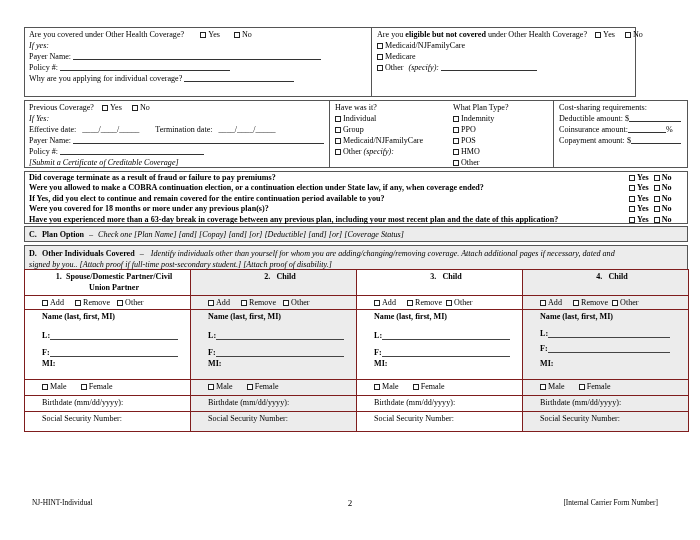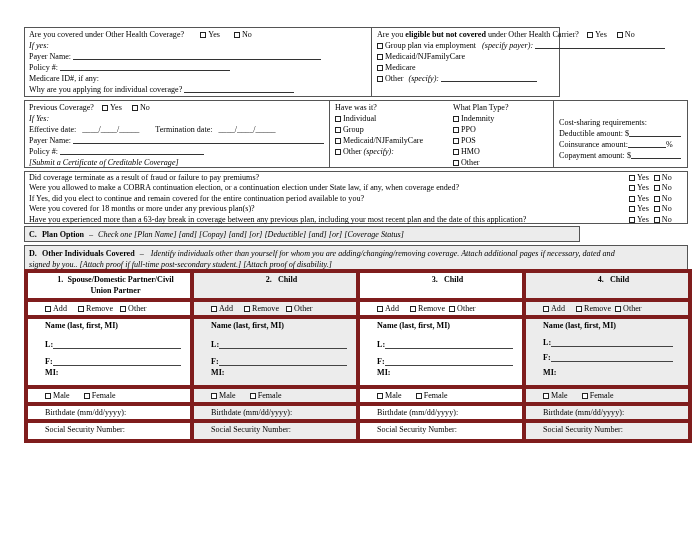--- a/index.html
+++ b/index.html
@@ -45,20 +45,21 @@
     border-left:1px solid #555;
   }
   .row-line{line-height:11.1px;padding-left:4px;}
 
   
   .qrow{
     display:flex;
     align-items:flex-end;
     line-height:10.4px;
     padding-left:4px;
+    font-weight:bold;
   }
   .qtext{flex:1 1 auto;}
   .qyn{flex:0 0 auto;width:58px;text-align:left;}
   .qyn .cb{margin-left:0;}
   .yn-sp{display:inline-block;width:5px;}
 
   
   .secbar{
     position:absolute;
     border:1px solid #555;
@@ -68,21 +69,21 @@
     line-height:11px;
   }
 
   
   table.dtab{
     position:absolute;
     border-collapse:collapse;
     table-layout:fixed;
   }
   table.dtab td{
-    border:4px solid #7f1d1d;
+    border:1px solid #7f1d1d;
     vertical-align:top;
     padding:2px 4px 2px 17px;
     box-sizing:border-box;
   }
   td.shade{background:#ececec;}
   td.plain{background:#ffffff;}
   td.hdr{
     text-align:center;
     font-weight:bold;
     padding-top:2px;
@@ -109,60 +110,54 @@
   }
   .footer .l{position:absolute;left:32px;}
   .footer .c{position:absolute;left:0;right:0;text-align:center;font-size:9px;}
   .footer .r{position:absolute;right:42px;}
 </style>
 </head>
 <body>
 
 <div class="page">
 
-  <div class="box" style="left:24px;top:27px;width:536px;height:70px;">
+  <div class="box" style="left:24px;top:27px;width:612px;height:70px;">
 
     <div style="position:absolute;left:0;top:0;width:346px;">
       <div class="row-line" style="padding-top:1px;">
         <span>Are you covered under Other Health Coverage?</span>
         <span style="display:inline-block;width:12px;"></span>
         <span class="cb"></span><span>Yes</span>
         <span style="display:inline-block;width:10px;"></span>
         <span class="cb"></span><span>No</span>
       </div>
       <div class="row-line it">If yes:</div>
       <div class="row-line">
         <span>Payer Name:</span>
         <span class="ul" style="width:248px;"></span>
       </div>
       <div class="row-line">
         <span>Policy #:</span>
         <span class="ul" style="width:170px;"></span>
       </div>
-      <div class="row-line">Medicare ID#, if any:</div>
       <div class="row-line">
         <span>Why are you applying for individual coverage?</span>
         <span class="ul" style="width:110px;"></span>
       </div>
     </div>
 
     <div class="vline" style="left:346px;top:0;height:68px;"></div>
 
     <div style="position:absolute;left:348px;top:0;width:314px;">
       <div class="row-line" style="padding-top:1px;">
-        <span>Are you </span><span class="bd">eligible but not covered</span><span> under Other Health Carrier?</span>
+        <span>Are you </span><span class="bd">eligible but not covered</span><span> under Other Health Coverage?</span>
         <span style="display:inline-block;width:4px;"></span>
         <span class="cb"></span><span>Yes</span>
         <span style="display:inline-block;width:6px;"></span>
         <span class="cb"></span><span>No</span>
-      </div>
-      <div class="row-line">
-        <span class="cb"></span><span>Group plan via employment</span>
-        <span class="it" style="margin-left:4px;">(specify payer):</span>
-        <span class="ul" style="width:130px;"></span>
       </div>
       <div class="row-line">
         <span class="cb"></span><span>Medicaid/NJFamilyCare</span>
       </div>
       <div class="row-line">
         <span class="cb"></span><span>Medicare</span>
       </div>
       <div class="row-line">
         <span class="cb"></span><span>Other</span>
         <span class="it" style="margin-left:3px;">(specify):</span>
@@ -232,21 +227,21 @@
       <div class="row-line">
         <span class="cb"></span><span>HMO</span>
       </div>
       <div class="row-line">
         <span class="cb"></span><span>Other</span>
       </div>
     </div>
 
     <div class="vline" style="left:528px;top:0;height:66px;"></div>
 
-    <div style="position:absolute;left:530px;top:15px;width:132px;">
+    <div style="position:absolute;left:530px;top:0;width:132px;">
       <div class="row-line" style="padding-top:1px;">Cost-sharing requirements:</div>
       <div class="row-line">
         <span>Deductible amount: $</span><span class="ul" style="width:52px;"></span>
       </div>
       <div class="row-line">
         <span>Coinsurance amount:</span><span class="ul" style="width:38px;"></span><span>%</span>
       </div>
       <div class="row-line">
         <span>Copayment amount: $</span><span class="ul" style="width:50px;"></span>
       </div>
@@ -279,21 +274,21 @@
       </div>
     </div>
     <div class="qrow">
       <div class="qtext">Have you experienced more than a 63-day break in coverage between any previous plan, including your most recent plan and the date of this application?</div>
       <div class="qyn">
         <span class="cb"></span><span>Yes</span><span class="yn-sp"></span><span class="cb"></span><span>No</span>
       </div>
     </div>
   </div>
 
-  <div class="secbar" style="left:24px;top:226px;width:556px;height:16px;">
+  <div class="secbar" style="left:24px;top:226px;width:664px;height:16px;">
     <span class="bd">C.</span>
     <span class="bd" style="margin-left:3px;">Plan Option</span>
     <span style="margin-left:3px;">–</span>
     <span class="it" style="margin-left:3px;">Check one [Plan Name] [and] [Copay] [and] [or] [Deductible] [and] [or] [Coverage Status]</span>
   </div>
 
   <div class="secbar" style="left:24px;top:245px;width:664px;height:25px;line-height:11.4px;">
     <div>
       <span class="bd">D.</span>
       <span class="bd" style="margin-left:3px;">Other Individuals Covered</span>
@@ -429,14 +424,19 @@
 
     <tr style="height:20px;margin-left:28px;">
       <td class="plain"><span>Social Security Number:</span></td>
       <td class="shade"><span>Social Security Number:</span></td>
       <td class="plain"><span>Social Security Number:</span></td>
       <td class="shade"><span>Social Security Number:</span></td>
     </tr>
   </tbody>
     </table>
 
+  <div class="footer" style="top:498px;height:12px;">
+    <span class="l">NJ-HINT-Individual</span>
+    <span class="c">2</span>
+    <span class="r">[Internal Carrier Form Number]</span>
+  </div>
 
 </div>
 
 </body></html>

